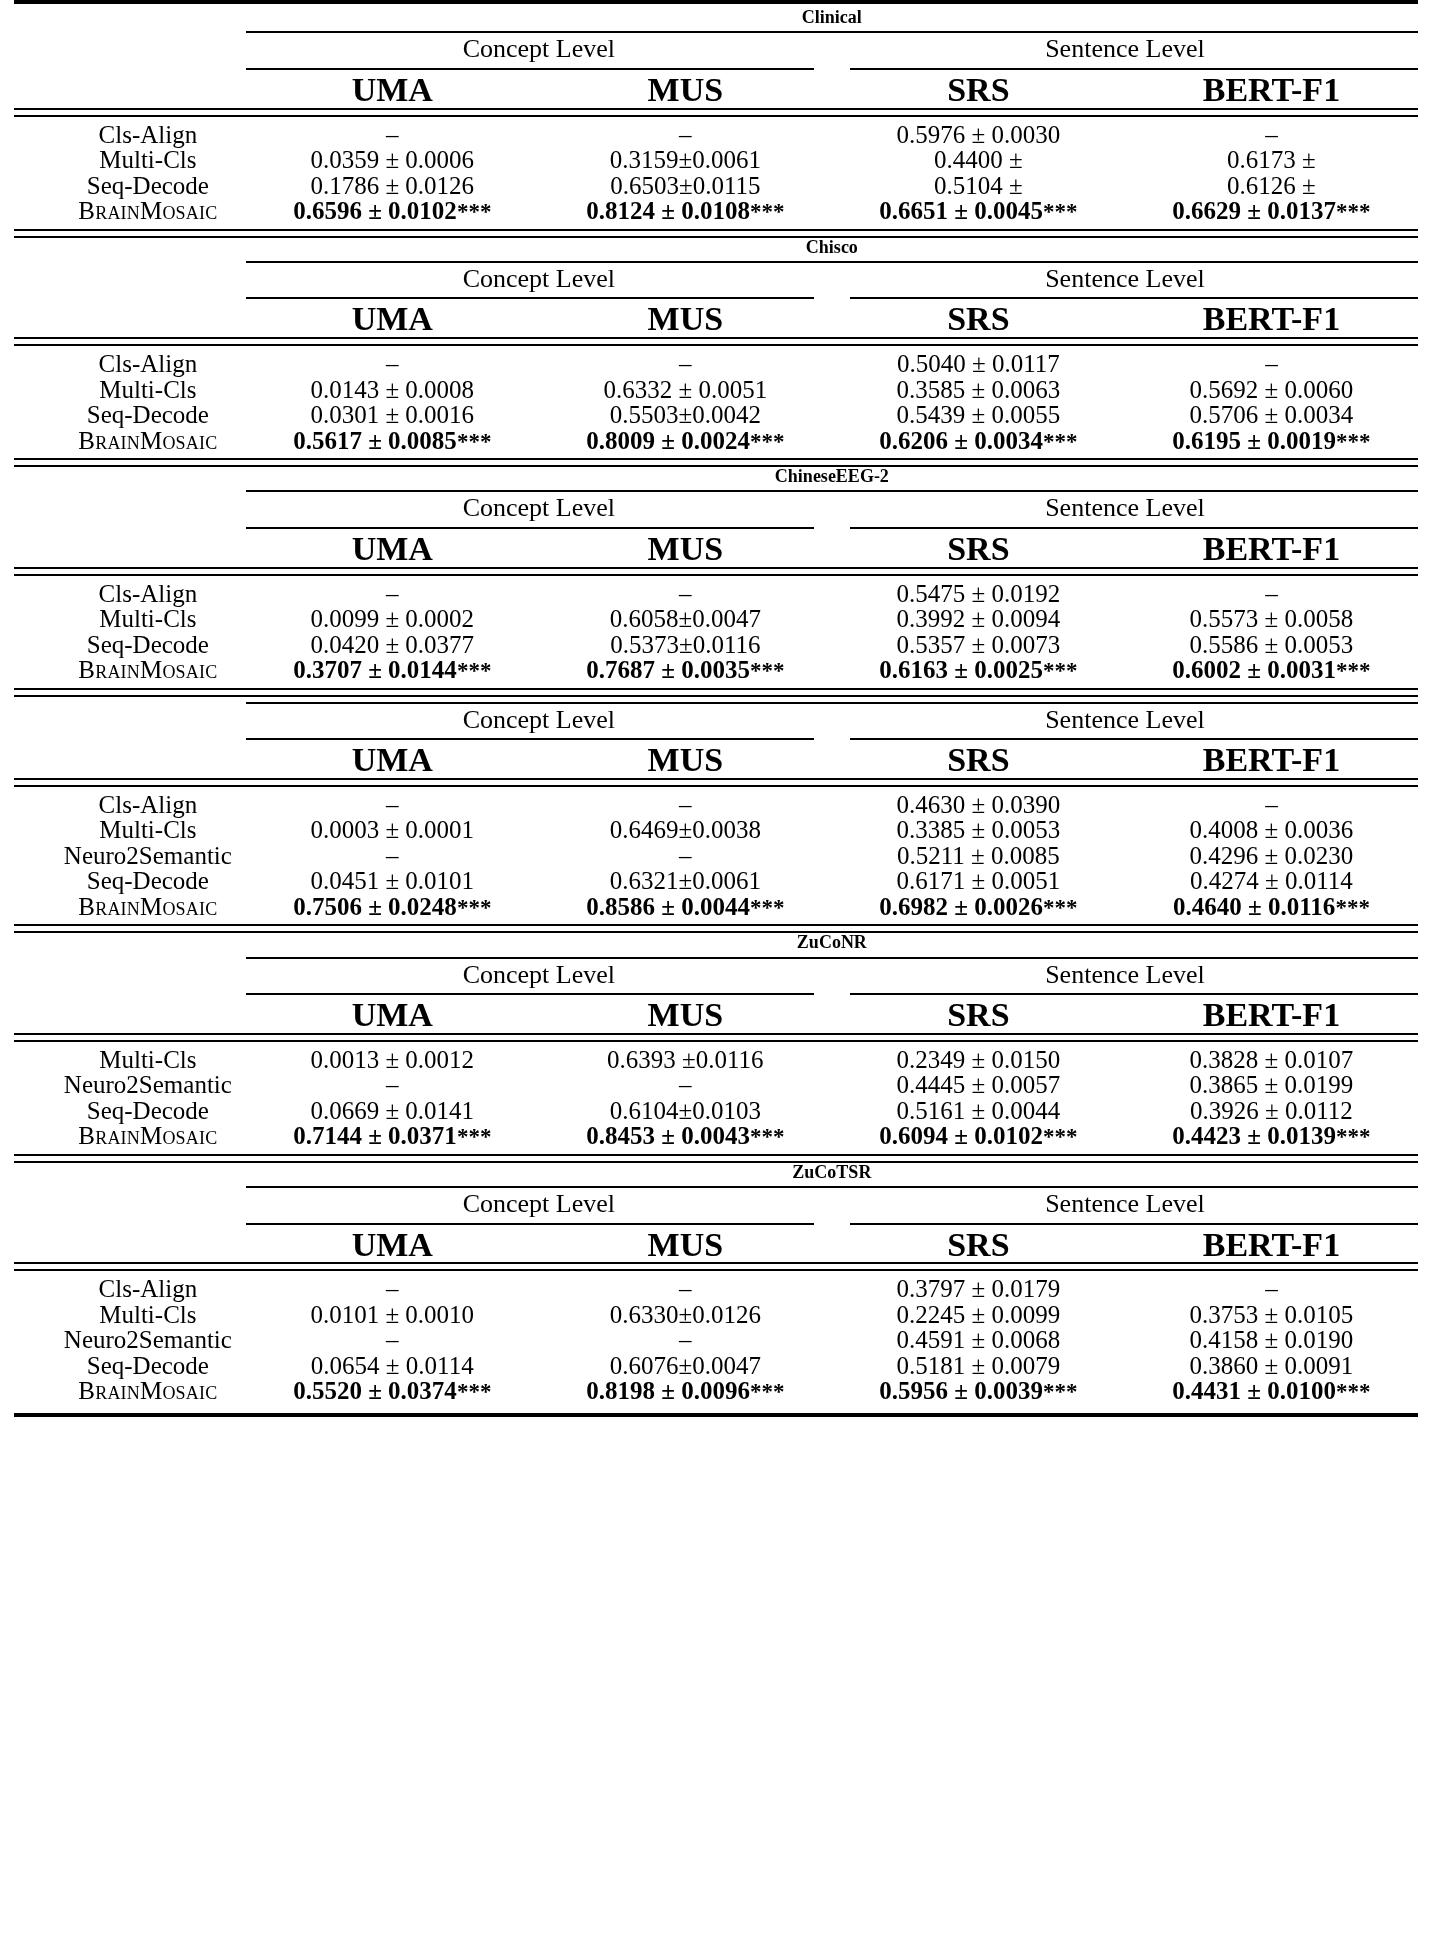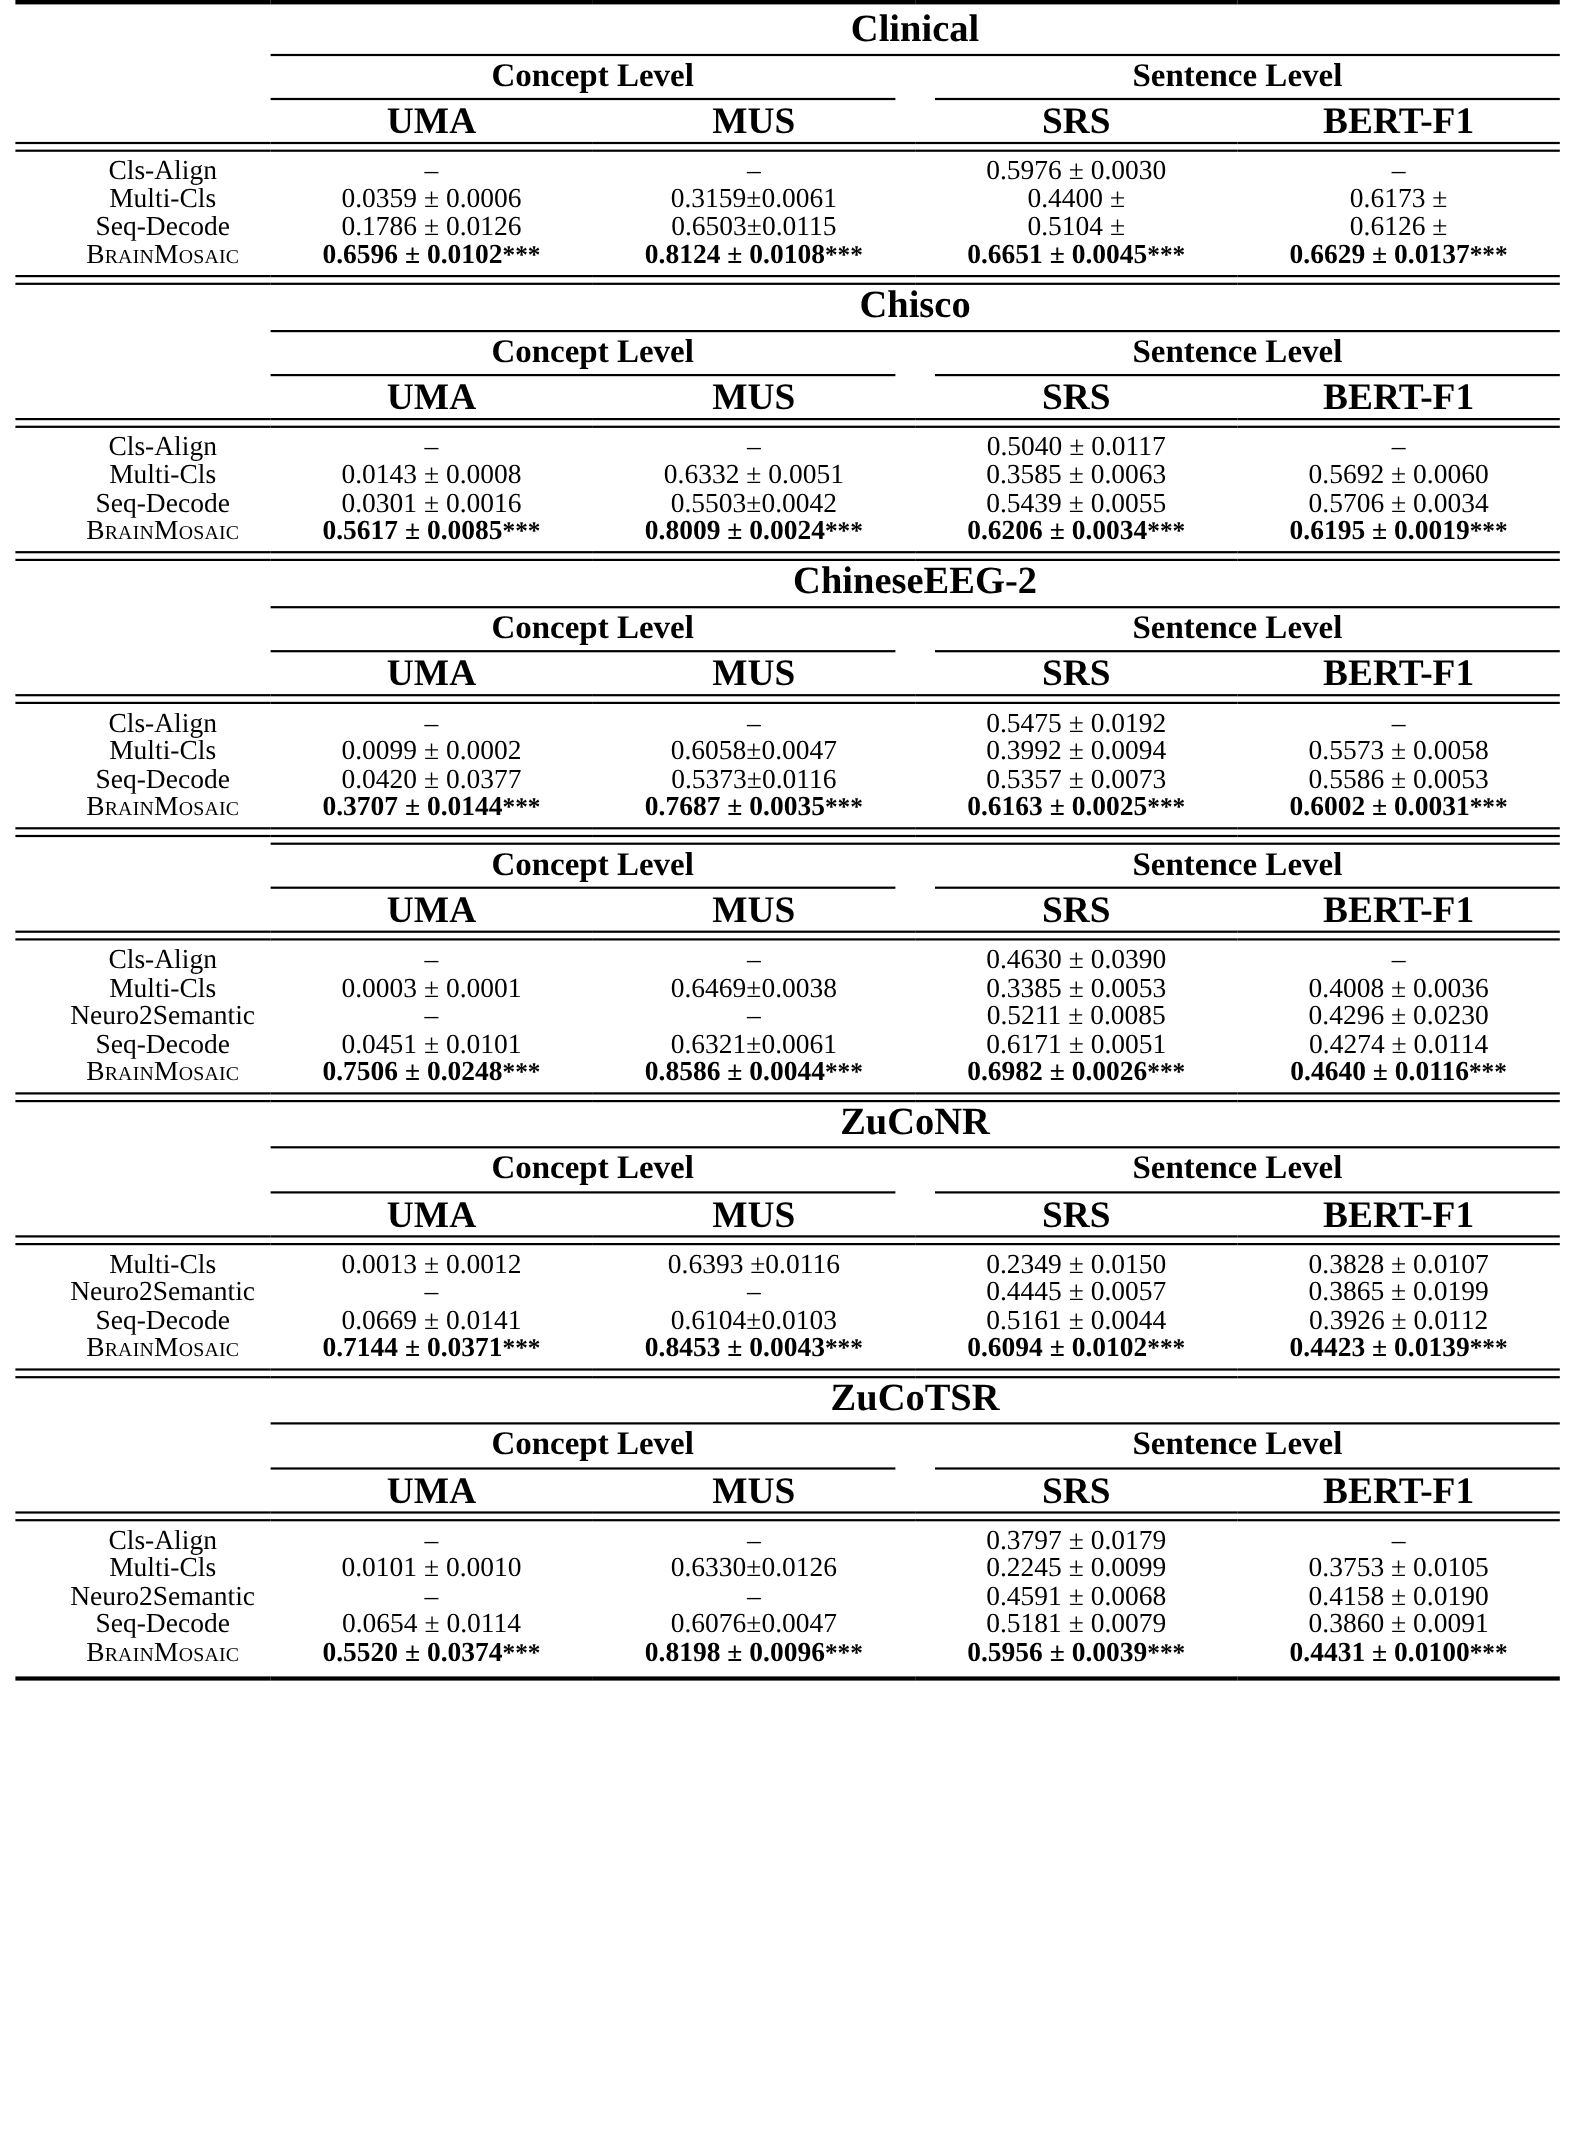--- a/index.html
+++ b/index.html
@@ -66,26 +66,26 @@
     height: 0;
     border-top: 2px solid #000;
     margin: 5px 0 3px 0;
   }
   .cmid-left .bar  { margin-right: 18px; }
   .cmid-right .bar { margin-left: 18px; }
 
   
   .dataset-title td {
     font-weight: bold;
-    font-size: 35px;
+    font-size: 18px;
     padding: 11px 0 10px 0;
   }
   .group-head td {
-    font-weight: bold;
-    font-size: 30px;
+    font-weight: normal;
+    font-size: 26px;
     padding: 8px 0 6px 0;
   }
   .metric-head td {
     font-weight: bold;
     font-size: 34px;
     padding: 7px 0 8px 0;
   }
 
   
   .data-row td {

